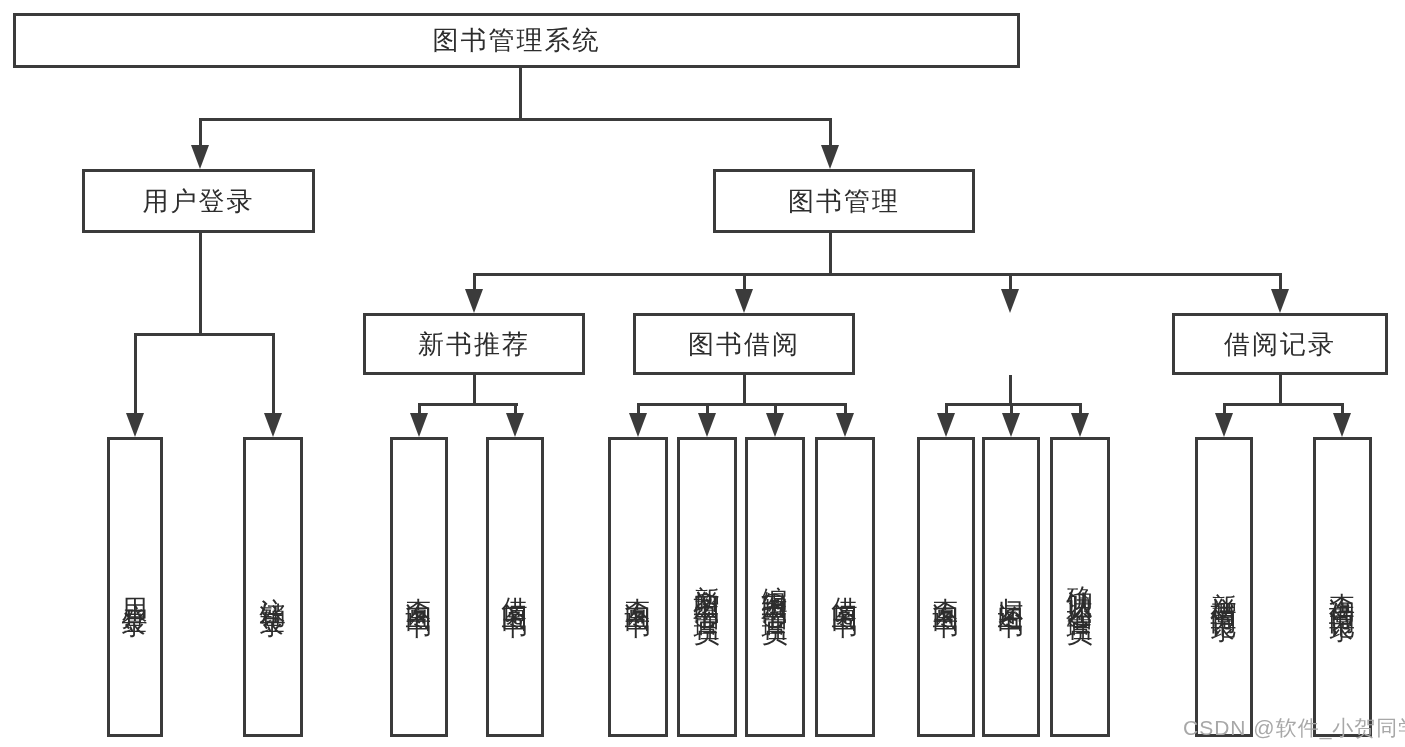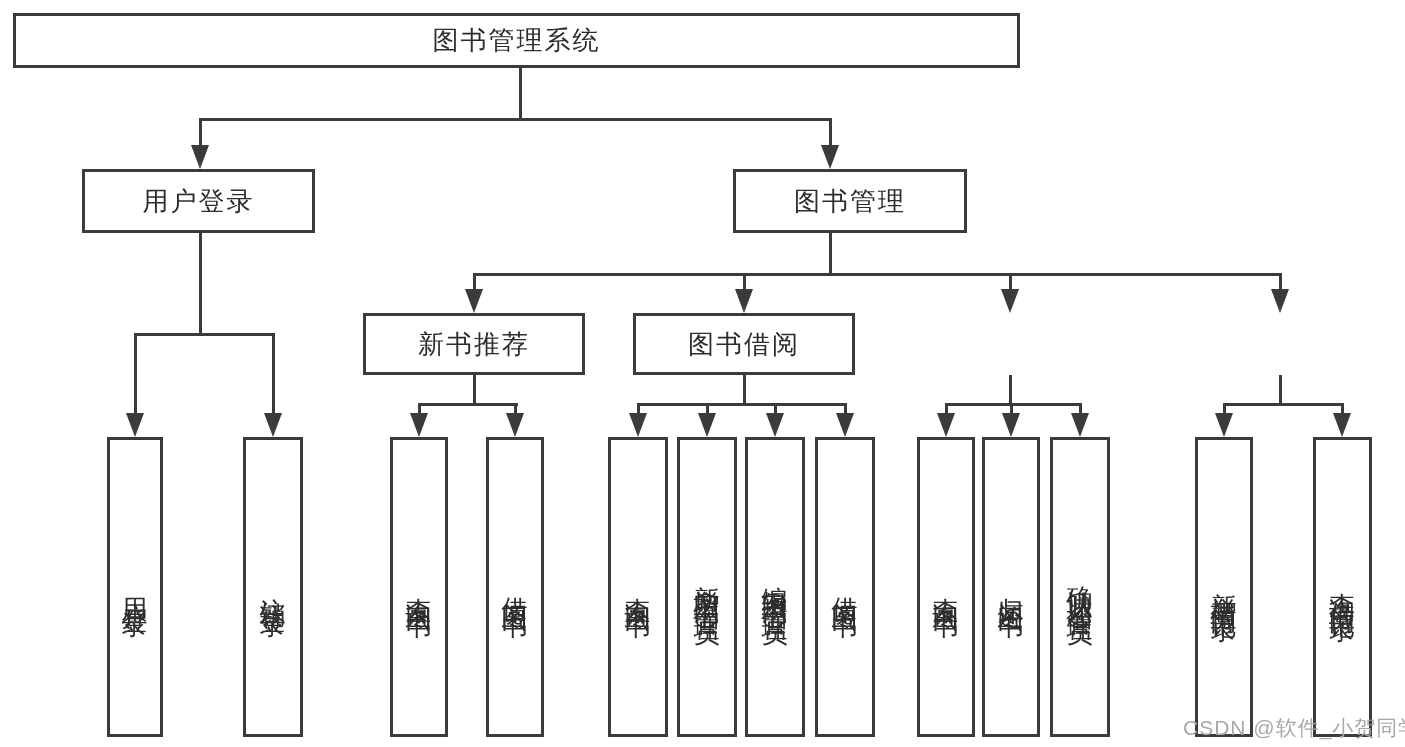--- a/index.html
+++ b/index.html
@@ -70,21 +70,21 @@
   <div class="box h" style="left:13px;top:13px;width:1007px;height:55px;">图书管理系统</div>
 
   <div class="vline" style="left:519px;top:68px;height:52px;"></div>
   <div class="hline" style="left:199px;top:118px;width:633px;"></div>
   <div class="vline" style="left:199px;top:118px;height:32px;"></div>
   <div class="arrow" style="left:191px;top:145px;"></div>
   <div class="vline" style="left:829px;top:118px;height:32px;"></div>
   <div class="arrow" style="left:821px;top:145px;"></div>
 
   <div class="box h" style="left:82px;top:169px;width:233px;height:64px;">用户登录</div>
-  <div class="box h" style="left:713px;top:169px;width:234px;height:64px;margin-left:20px;">图书管理</div>
+  <div class="box h" style="left:713px;top:169px;width:262px;height:64px;">图书管理</div>
 
   <div class="vline" style="left:199px;top:233px;height:103px;"></div>
   <div class="hline" style="left:134px;top:333px;width:141px;"></div>
   <div class="vline" style="left:134px;top:333px;height:80px;"></div>
   <div class="arrow" style="left:126px;top:413px;"></div>
   <div class="vline" style="left:272px;top:333px;height:80px;"></div>
   <div class="arrow" style="left:264px;top:413px;"></div>
 
   <div class="vline" style="left:829px;top:233px;height:42px;"></div>
   <div class="hline" style="left:473px;top:273px;width:808px;"></div>
@@ -92,20 +92,21 @@
   <div class="arrow" style="left:465px;top:289px;"></div>
   <div class="vline" style="left:743px;top:273px;height:18px;"></div>
   <div class="arrow" style="left:735px;top:289px;"></div>
   <div class="vline" style="left:1009px;top:273px;height:18px;"></div>
   <div class="arrow" style="left:1001px;top:289px;"></div>
   <div class="vline" style="left:1279px;top:273px;height:18px;"></div>
   <div class="arrow" style="left:1271px;top:289px;"></div>
 
   <div class="box h" style="left:633px;top:313px;width:222px;height:62px;">图书借阅</div>
   <div class="box h" style="left:363px;top:313px;width:222px;height:62px;">新书推荐</div>
+  <div class="box h" style="left:1172px;top:313px;width:216px;height:62px;">借阅记录</div>
 
   <div class="vline" style="left:473px;top:375px;height:31px;"></div>
   <div class="hline" style="left:418px;top:403px;width:100px;"></div>
   <div class="vline" style="left:418px;top:403px;height:12px;"></div>
   <div class="arrow" style="left:410px;top:413px;"></div>
   <div class="vline" style="left:514px;top:403px;height:12px;"></div>
   <div class="arrow" style="left:506px;top:413px;"></div>
 
   <div class="vline" style="left:743px;top:375px;height:31px;"></div>
   <div class="hline" style="left:637px;top:403px;width:209px;"></div>

